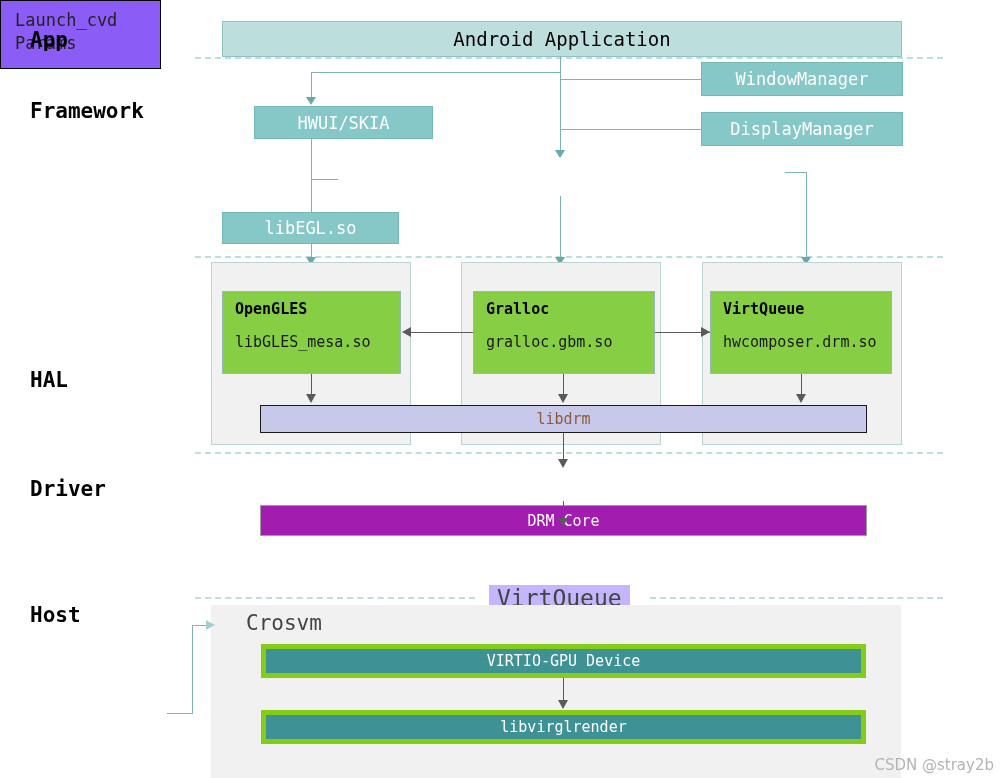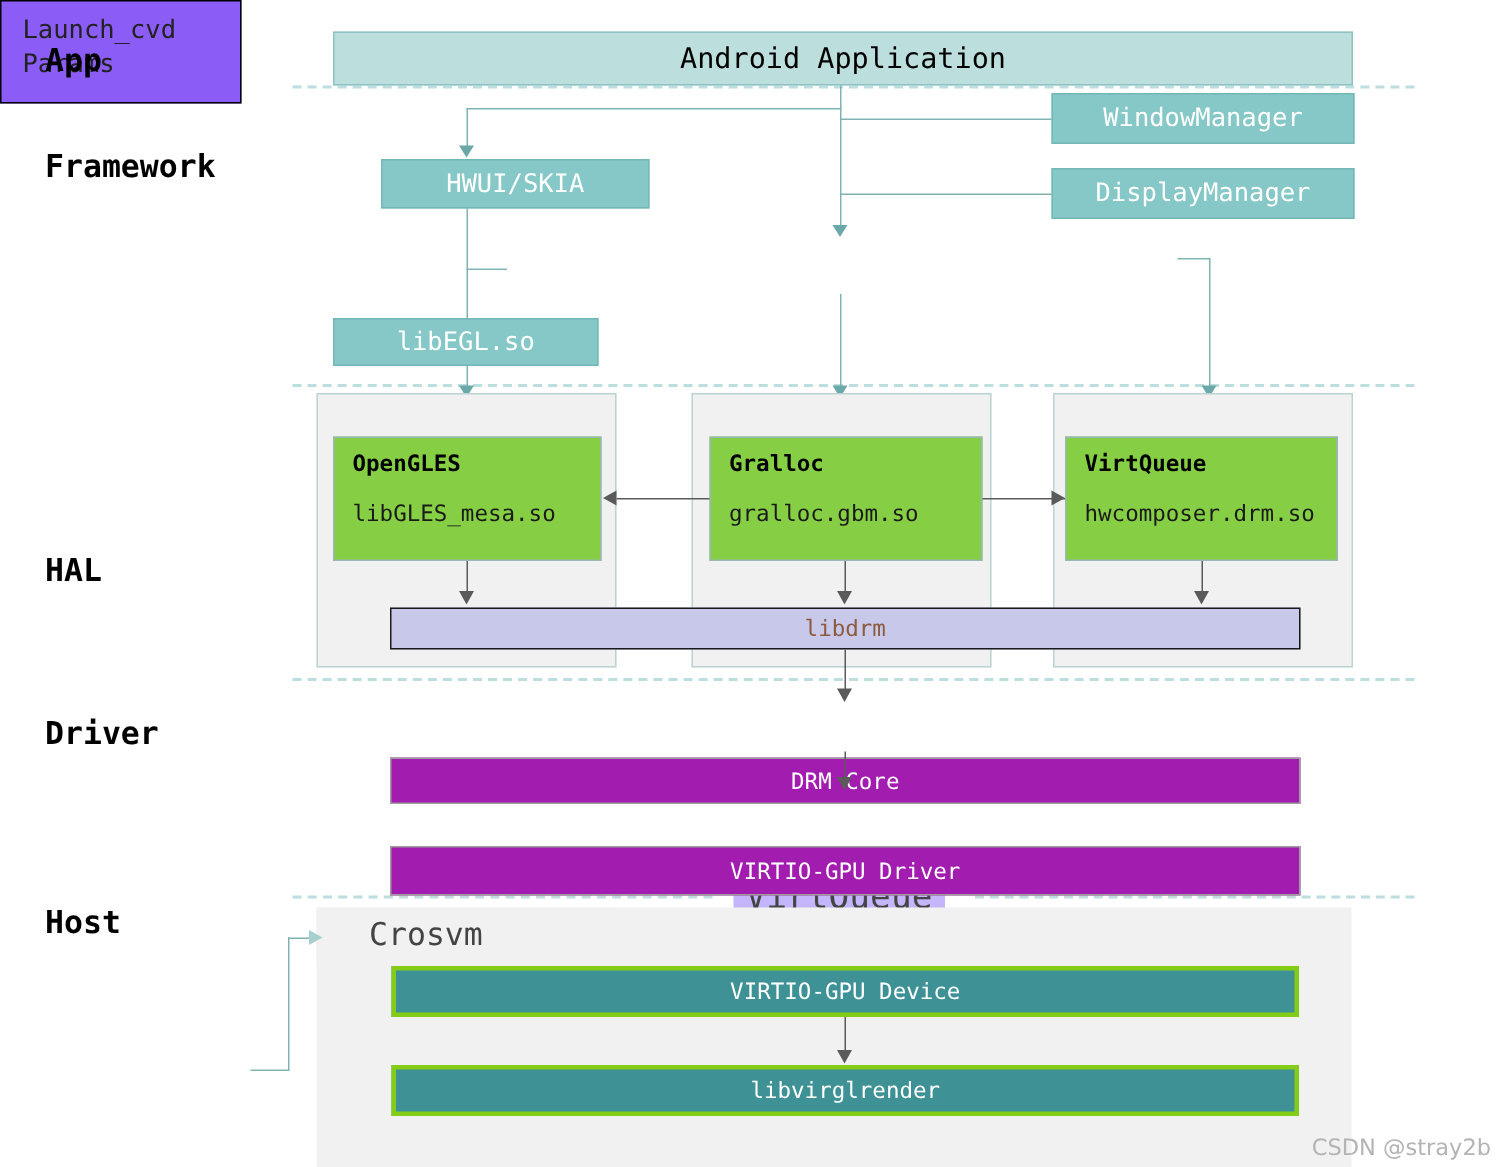--- a/index.html
+++ b/index.html
@@ -28,21 +28,21 @@
   .box-app{background:#bcdedd;border:1px solid #8fc2c2;color:#000000;font-size:19px;}
   .box-teal{background:#86c7c7;border:1px solid #74b7b7;color:#ffffff;font-size:17px;}
   .box-green{
     background:#86ce43;border:1px solid #9ab7b7;
     display:block;color:#000;padding:10px 12px 0 12px;
   }
   .box-green .ttl{font-weight:bold;font-size:15px;color:#000;line-height:1.0;}
   .box-green .sub{font-size:15px;color:#1a1a1a;margin-top:18px;line-height:1.0;}
   .box-drm{background:#c7c8ea;border:1.5px solid #1a1a1a;color:#8c5a3c;font-size:15px;}
   .box-gray{background:#a21caf;border:1px solid #9e9e9e;color:#ffffff;font-size:15px;margin-top:35px;}
-  .box-darkteal{background:#3e9295;border:3px solid #84cc16;color:#ffffff;font-size:15px;}
+  .box-darkteal{background:#3e9295;border:5px solid #84cc16;color:#ffffff;font-size:15px;}
   .box-white{
     background:#8b5cf6;border:1.5px solid #000;color:#222;
     display:block;font-size:17px;padding:8px 0 0 14px;line-height:1.38;
   }
 
   
   .hal-panel{
     position:absolute;box-sizing:border-box;
     background:#f1f1f1;border:1px solid #bcd3d3;
   }
@@ -163,21 +163,20 @@
   <div class="arr arr-down-d" style="left:558px;top:394px;"></div>
   <div class="ln-v-d" style="left:801px;top:374px;height:22px;"></div>
   <div class="arr arr-down-d" style="left:796px;top:394px;"></div>
 
   <div class="box box-drm" style="left:260px;top:405px;width:607px;height:28px;">libdrm</div>
 
   <div class="ln-v-d" style="left:563px;top:433px;height:28px;"></div>
   <div class="arr arr-down-d" style="left:558px;top:459px;"></div>
 
   <div class="box box-gray" style="left:260px;top:470px;width:607px;height:31px;">DRM Core</div>
-  <div class="box box-gray" style="left:260px;top:529px;width:607px;height:33px;">VIRTIO-GPU Driver</div>
   <div class="ln-v-d" style="left:563px;top:501px;height:19px;"></div>
   <div class="arr arr-down-d" style="left:558px;top:518px;"></div>
 
   <div class="host-panel" style="left:211px;top:605px;width:690px;height:173px;"></div>
   <div class="host-panel" style="left:211px;top:605px;width:200px;height:38px;"></div>
   <div class="crosvm-title" style="left:222px;top:611px;">Crosvm</div>
 
   <div class="box box-darkteal" style="left:261px;top:644px;width:605px;height:34px;">VIRTIO-GPU Device</div>
   <div class="box box-darkteal" style="left:261px;top:710px;width:605px;height:34px;">libvirglrender</div>
   <div class="ln-v-d" style="left:563px;top:678px;height:24px;"></div>

